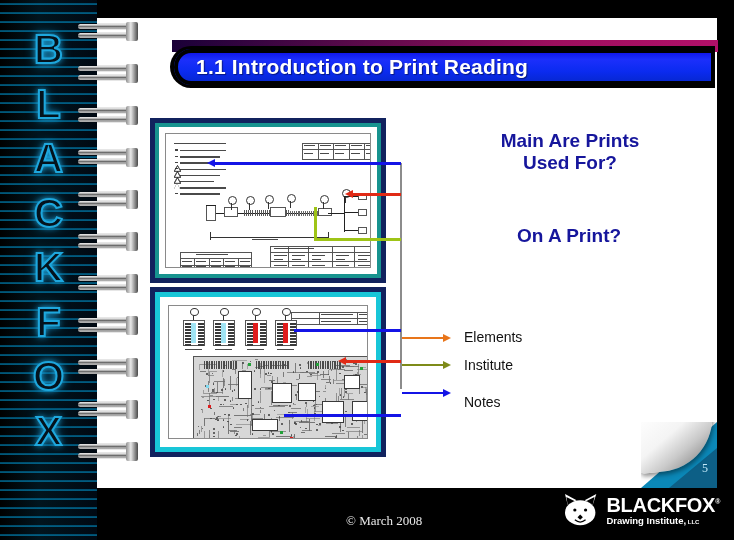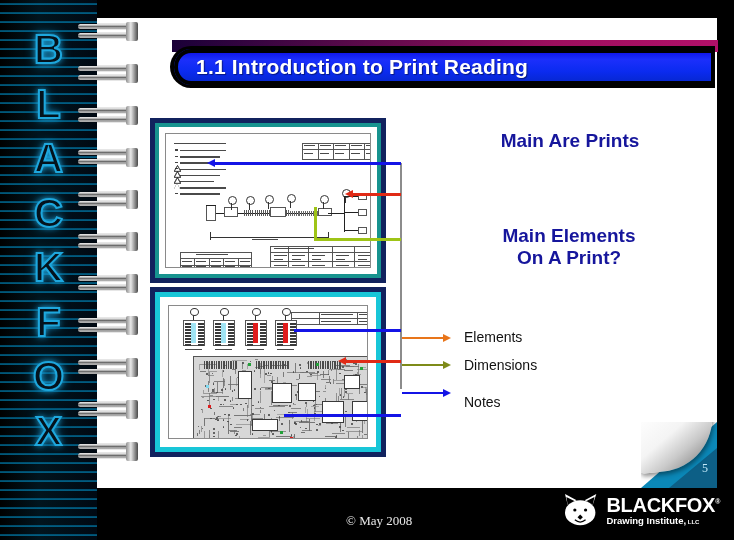--- a/index.html
+++ b/index.html
@@ -921,32 +921,32 @@
   <div class="seg" style="left:345px;top:360px;width:56px;background:#e02a16;height:3px;"></div>
   <div class="arrow-l" style="left:345px;top:360px;width:0;color:#e02a16;"></div>
   <div class="seg" style="left:284px;top:414px;width:117px;background:#1414e6;height:3px;"></div>
 
   <div class="arrow-r" style="left:402px;top:337px;width:42px;background:#e8751a;color:#e8751a;"></div>
   <div class="arrow-r" style="left:402px;top:364px;width:42px;background:#7e8b19;color:#7e8b19;"></div>
   <div class="arrow-r" style="left:402px;top:392px;width:42px;background:#1414e6;color:#1414e6;"></div>
 
   <div class="q q1">
     <div>Main Are Prints</div>
+    <div>Used For?</div>
   </div>
 
   <div class="q q2">
-    <div>Main Elements</div>
     <div>On A Print?</div>
   </div>
 
   <div class="li" style="left:464px;top:329px;">Elements</div>
-  <div class="li" style="left:464px;top:357px;">Dimensions</div>
+  <div class="li" style="left:464px;top:357px;">Institute</div>
   <div class="li" style="left:464px;top:394px;">Notes</div>
 
-  <div class="copyright">© May 2008</div>
+  <div class="copyright">© March 2008</div>
 
   <div class="curl">
     <div class="tri"></div>
     <div class="tri2"></div>
     <div class="peel"></div>
   </div>
   <div class="pagenum">5</div>
 
   <div class="logo">
     <div class="fox">

